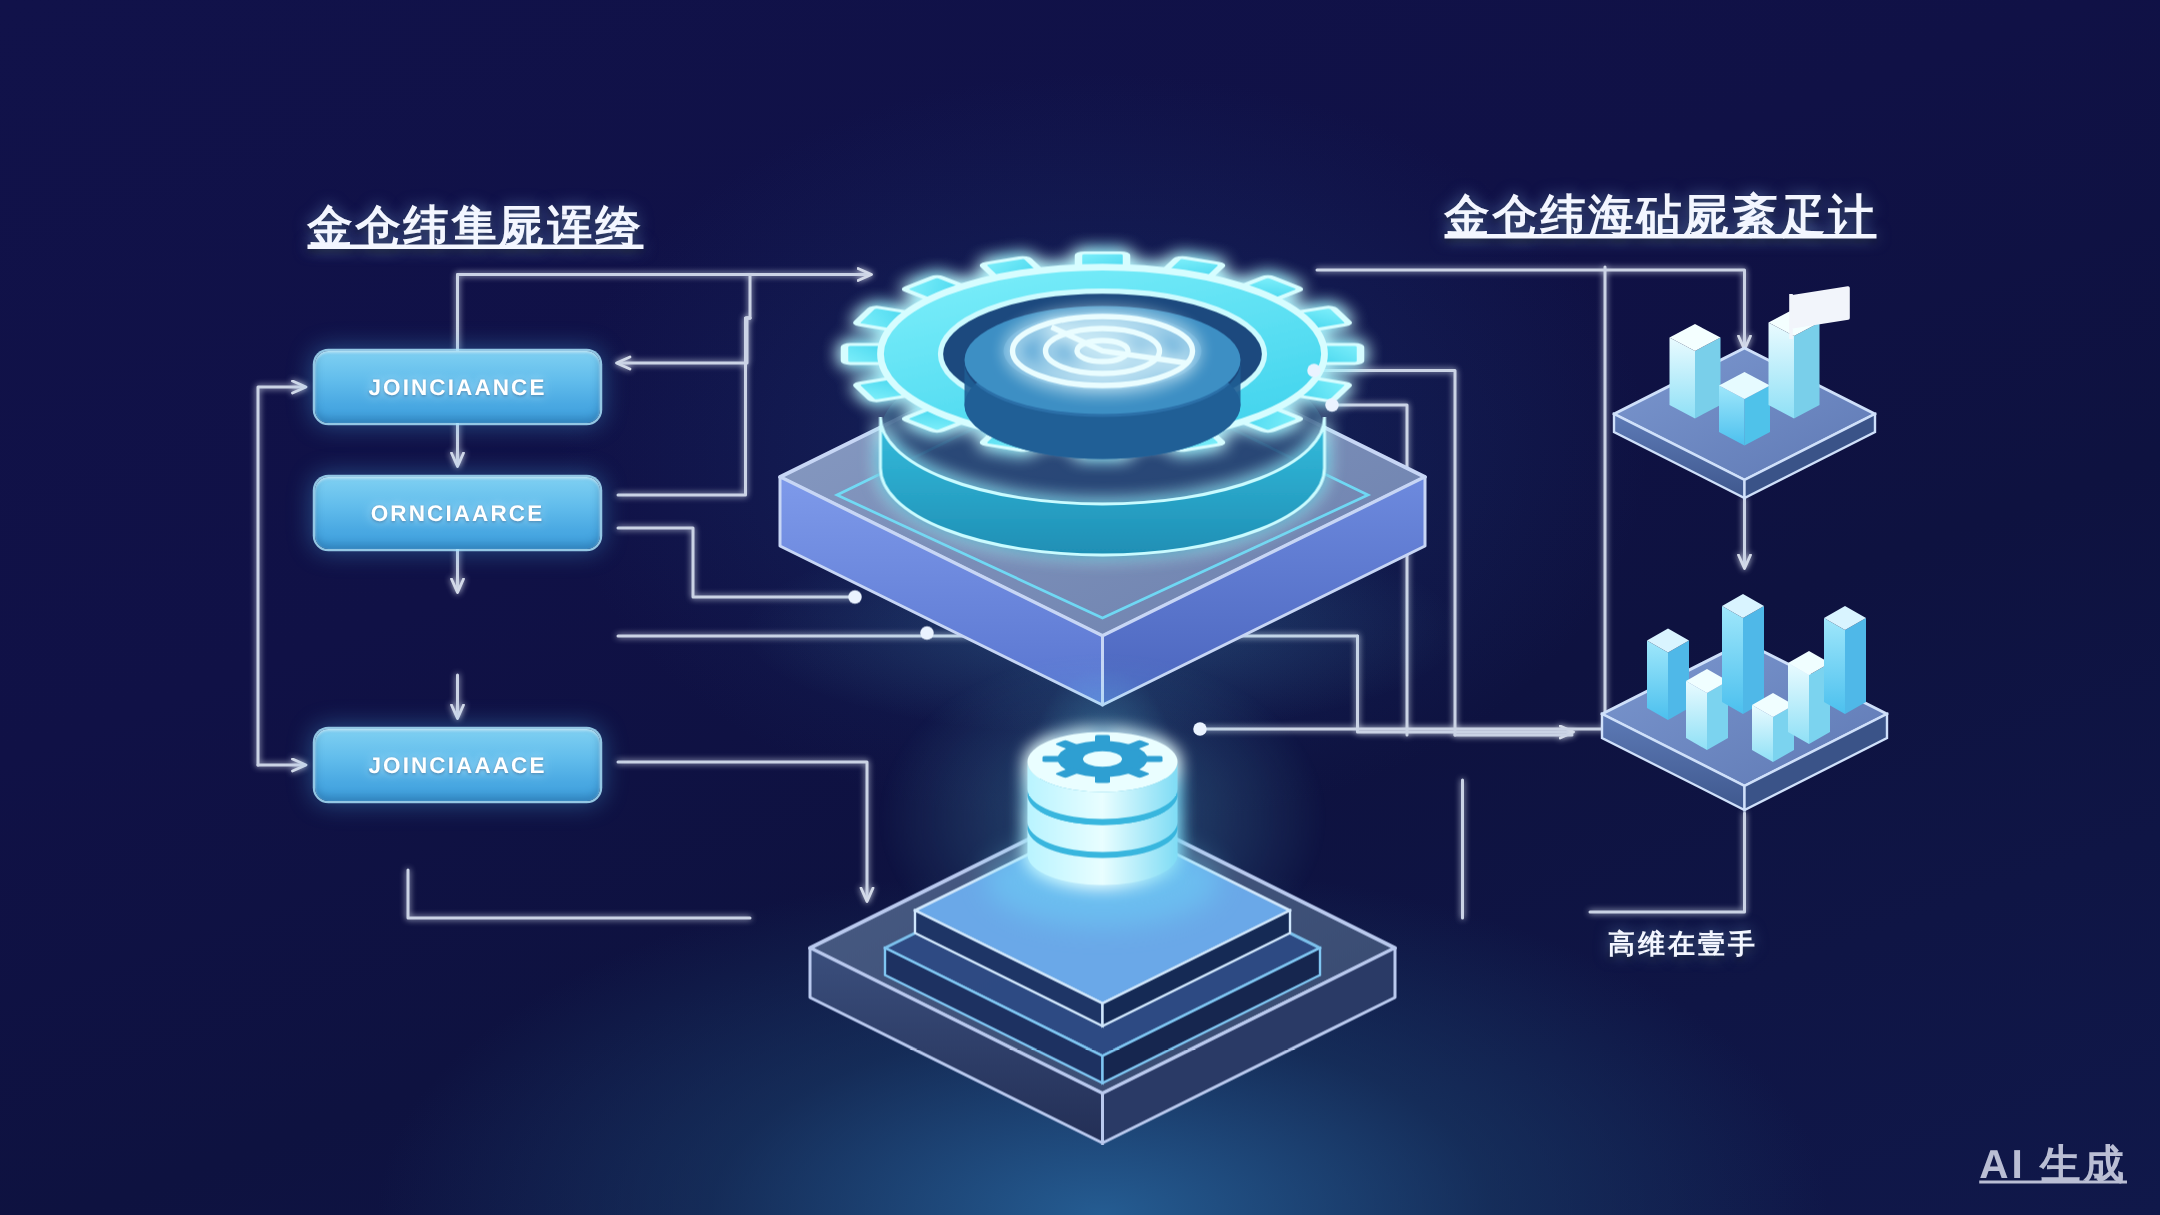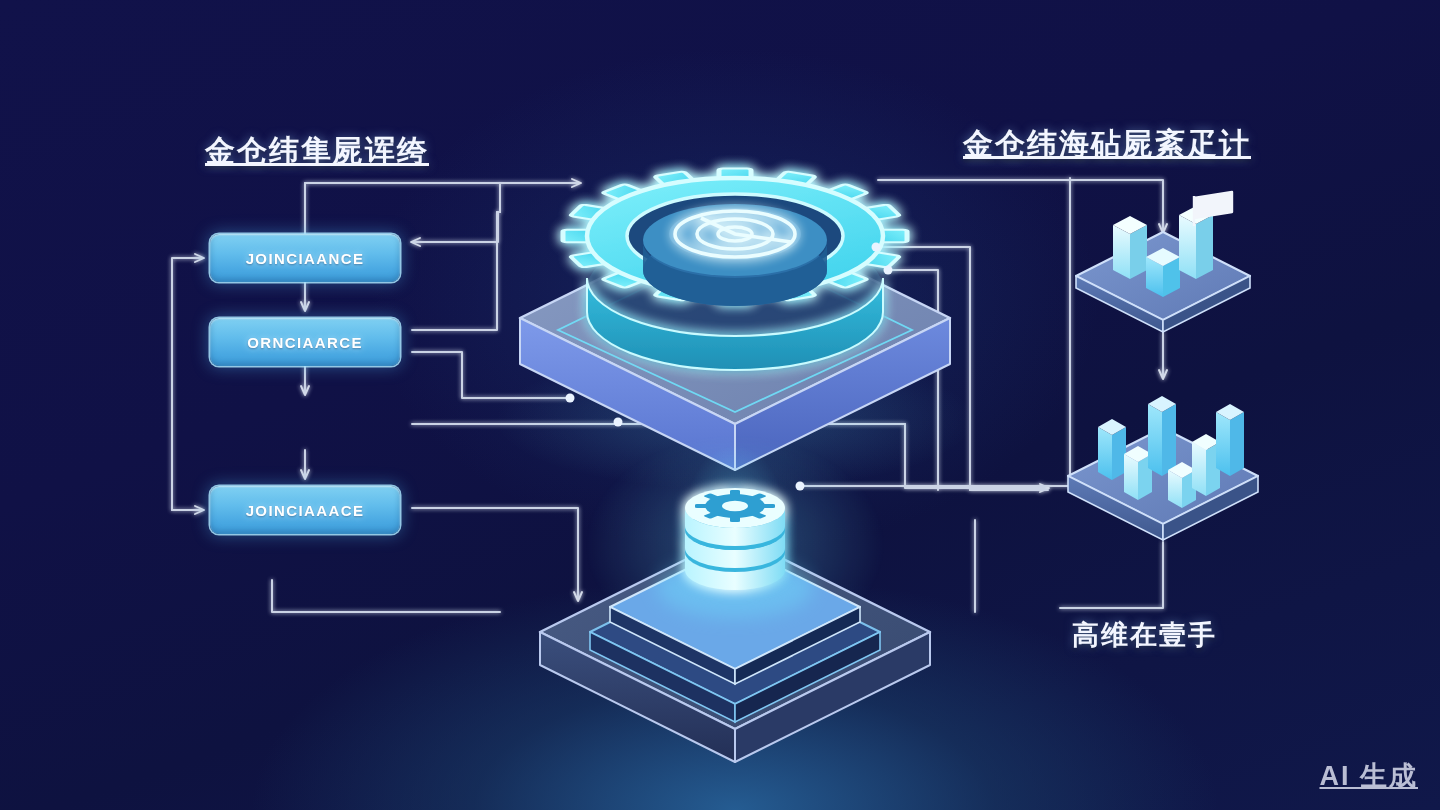--- a/index.html
+++ b/index.html
@@ -45,21 +45,21 @@
 
   
   .cap{
     position:absolute;
     color:#f3f6ff;
     font-weight:700;
     white-space:nowrap;
     text-shadow:0 0 10px rgba(150,200,255,.5),0 2px 4px rgba(0,0,0,.55);
   }
   .cap.big{font-size:30px;letter-spacing:2px;text-decoration:underline;}
-  .cap.mid{font-size:27px;letter-spacing:2px;}
+  .cap.mid{font-size:18px;letter-spacing:2px;}
 
   
   #wm{
     position:absolute;right:22px;bottom:16px;
     color:#c9cde0;font-size:27px;font-weight:700;letter-spacing:2px;
     opacity:.92;
     text-decoration:underline;
   }
 </style>
 </head>

